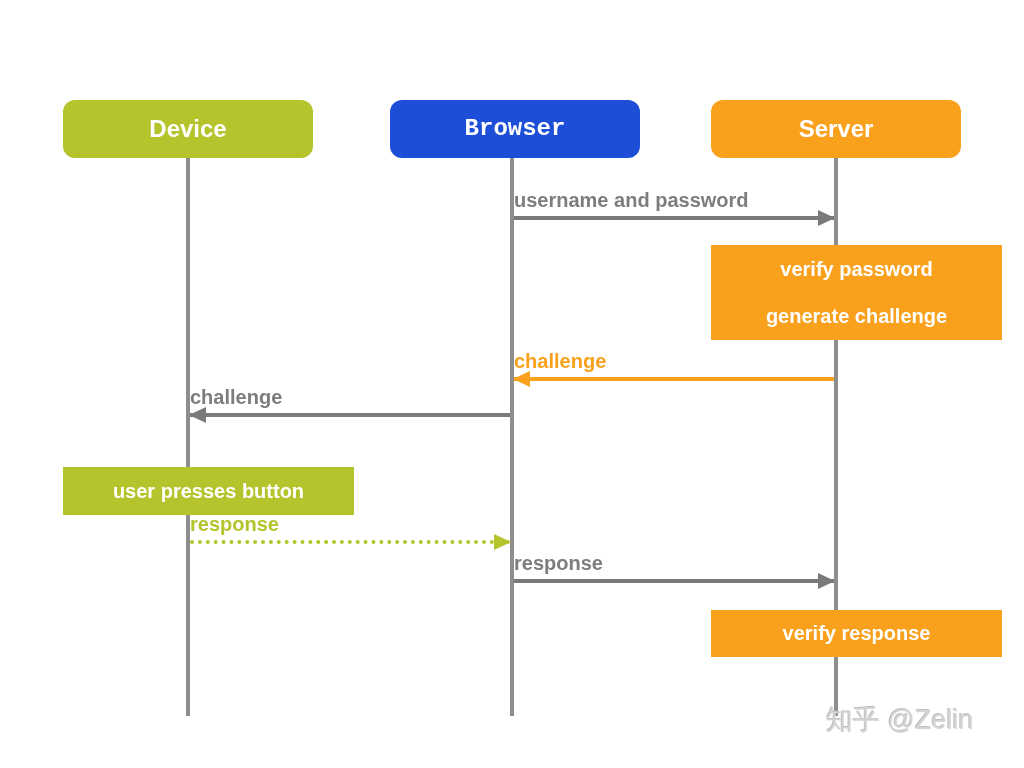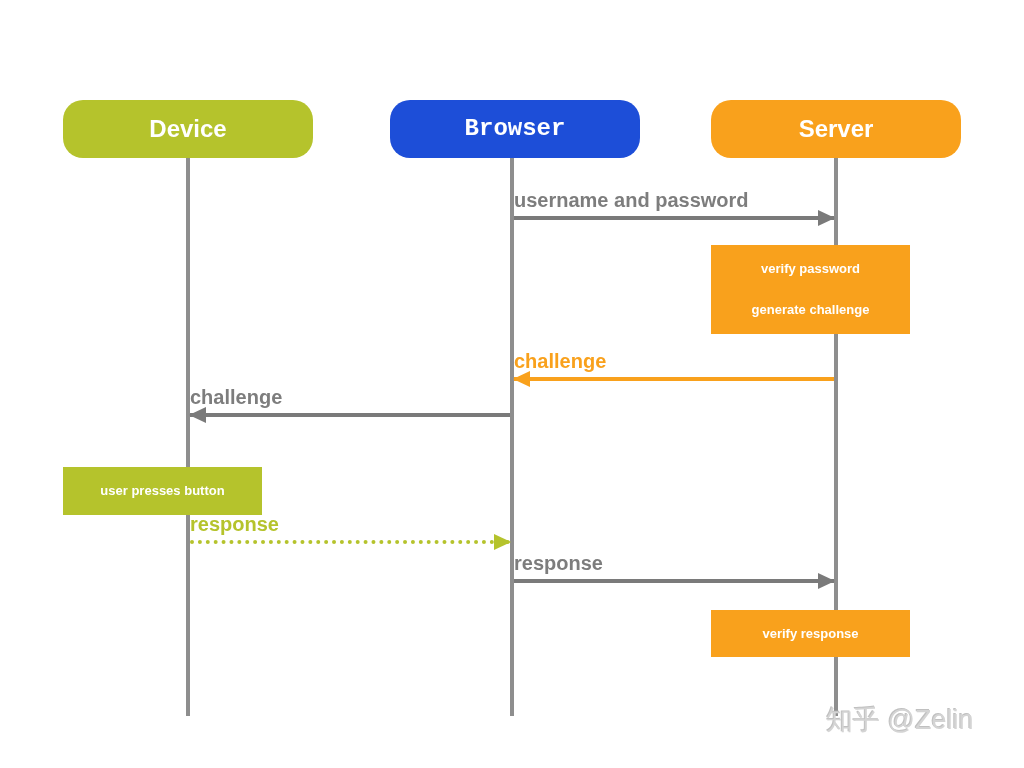--- a/index.html
+++ b/index.html
@@ -27,46 +27,46 @@
   #ll-device  { left: 186px; }
   #ll-browser { left: 510px; }
   #ll-server  { left: 834px; }
 
   
   .actor {
     position: absolute;
     top: 100px;
     width: 250px;
     height: 58px;
-    border-radius: 20px;
+    border-radius: 12px;
     color: #ffffff;
     font-size: 24px;
     font-weight: bold;
     line-height: 58px;
     text-align: center;
   }
   #actor-device  { left: 63px;  background: #b5c32c; }
   #actor-browser { left: 390px; background: #1d4ed8; font-family: Liberation Mono, monospace; }
   #actor-server  { left: 711px; background: #f9a11c; }
 
   
   .action {
     position: absolute;
-    width: 199px;
+    width: 291px;
     height: 48px;
     color: #ffffff;
-    font-size: 13px;
+    font-size: 20px;
     font-weight: bold;
     line-height: 48px;
     text-align: center;
   }
   .action.orange { background: #f9a11c; left: 711px; }
   .action.green  { background: #b5c32c; left: 63px; margin-top: 12px; }
   #act-verify-password    { top: 245px; }
-  #act-generate-challenge { top: 286px; }
+  #act-generate-challenge { top: 292px; }
   #act-user-presses       { top: 455px; }
   #act-verify-response    { top: 610px; height: 47px; line-height: 47px; }
 
   
   .msg {
     position: absolute;
     width: 320px;
     font-size: 20px;
     font-weight: bold;
     text-align: left;

